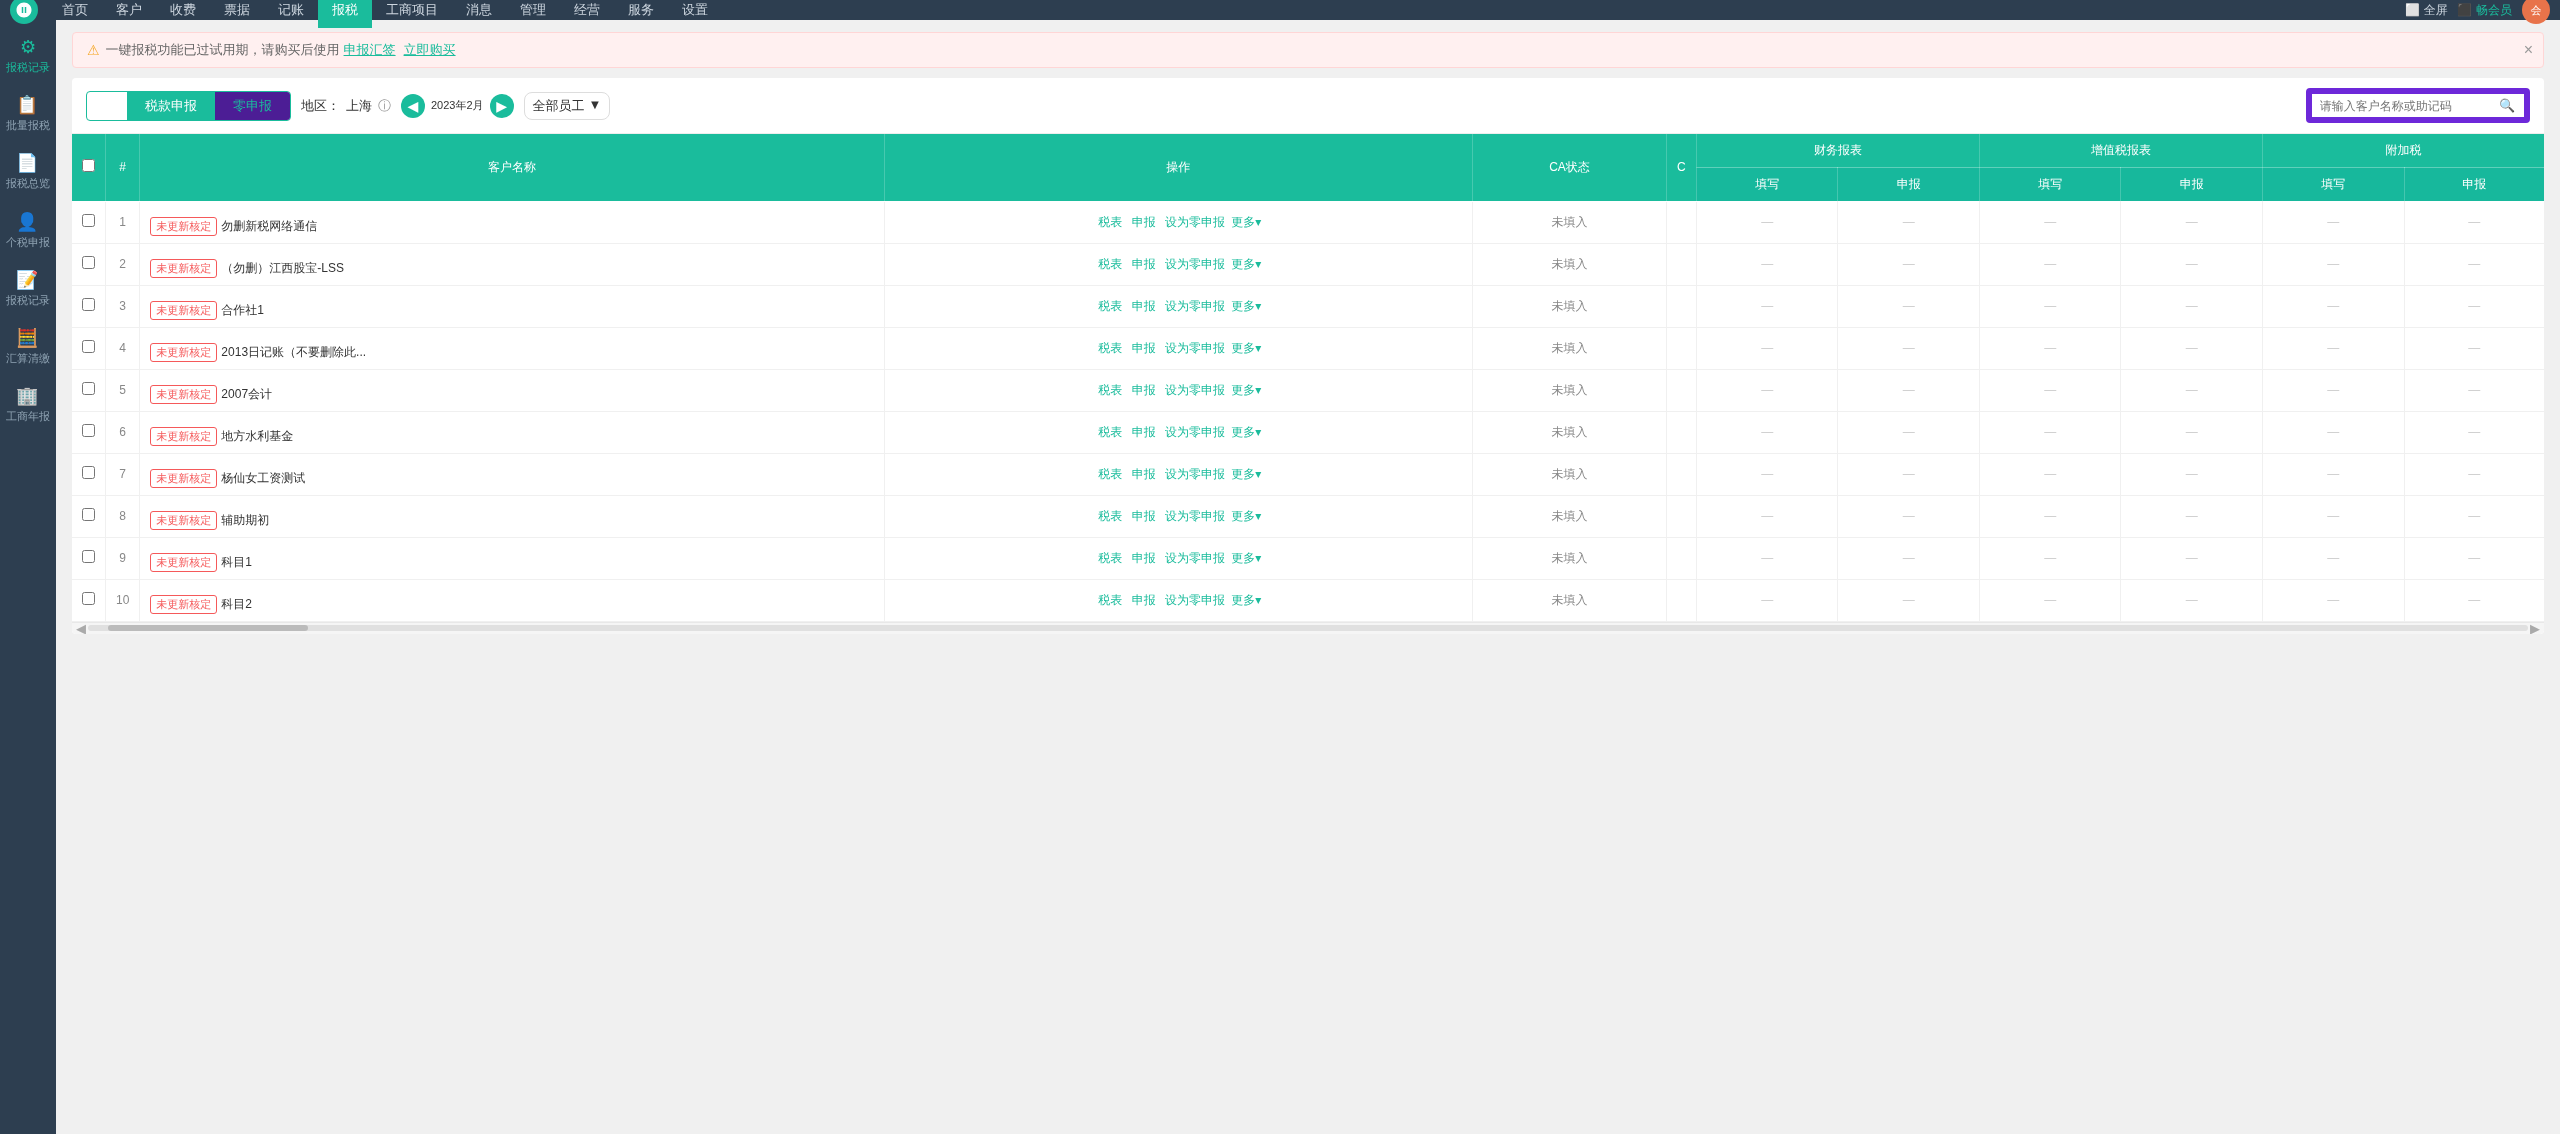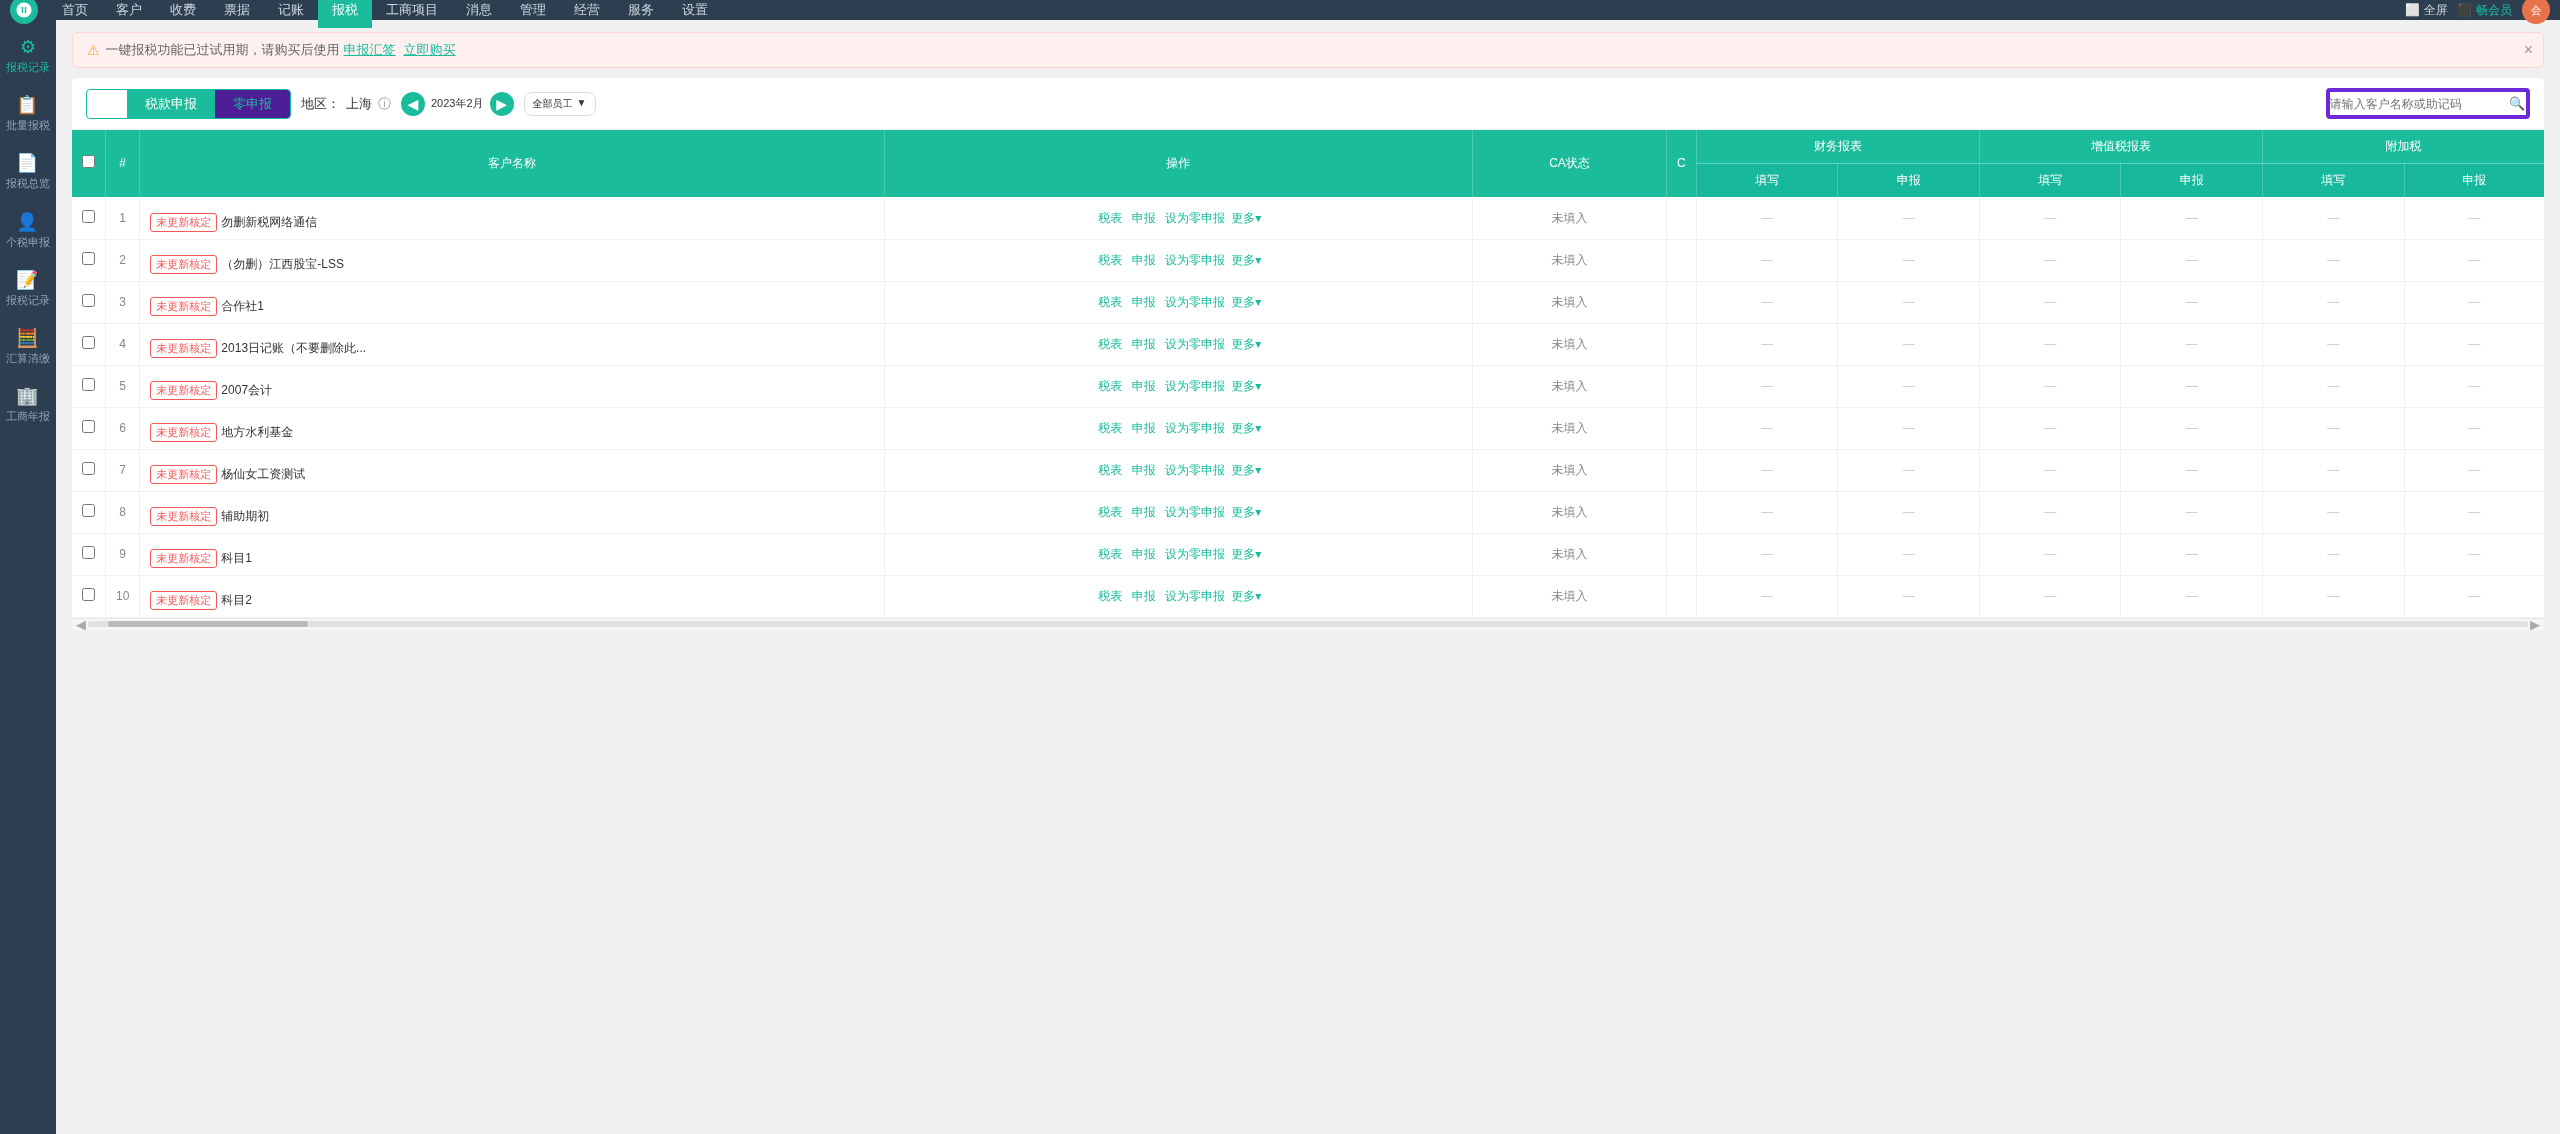--- a/index.html
+++ b/index.html
@@ -159,29 +159,29 @@
       display: flex; align-items: center; justify-content: center;
       cursor: pointer; color: white; font-size: 14px;
     }
     .period-text { font-size: 11px; color: #333; }
 
     .employee-selector {
       display: flex; align-items: flex-start;
       border: 1px solid #ddd;
       border-radius: 8px;
       padding: 4px 8px;
-      font-size: 10px; color: #333;
+      font-size: 13px; color: #333;
       cursor: pointer; gap: 4px;
     }
 
     .search-box {
       display: flex; align-items: center;
-      border: 4px solid #6d28d9;
+      border: 6px solid #6d28d9;
       border-radius: 4px;
-      padding: 4px 0;
+      padding: 4px 8px;
       margin-left: auto;
     }
     .search-box input {
       border: none; outline: none; font-size: 12px; color: #666;
       width: 180px;
     }
     .search-icon { color: #999; cursor: pointer; }
 
     
     .action-bar {

